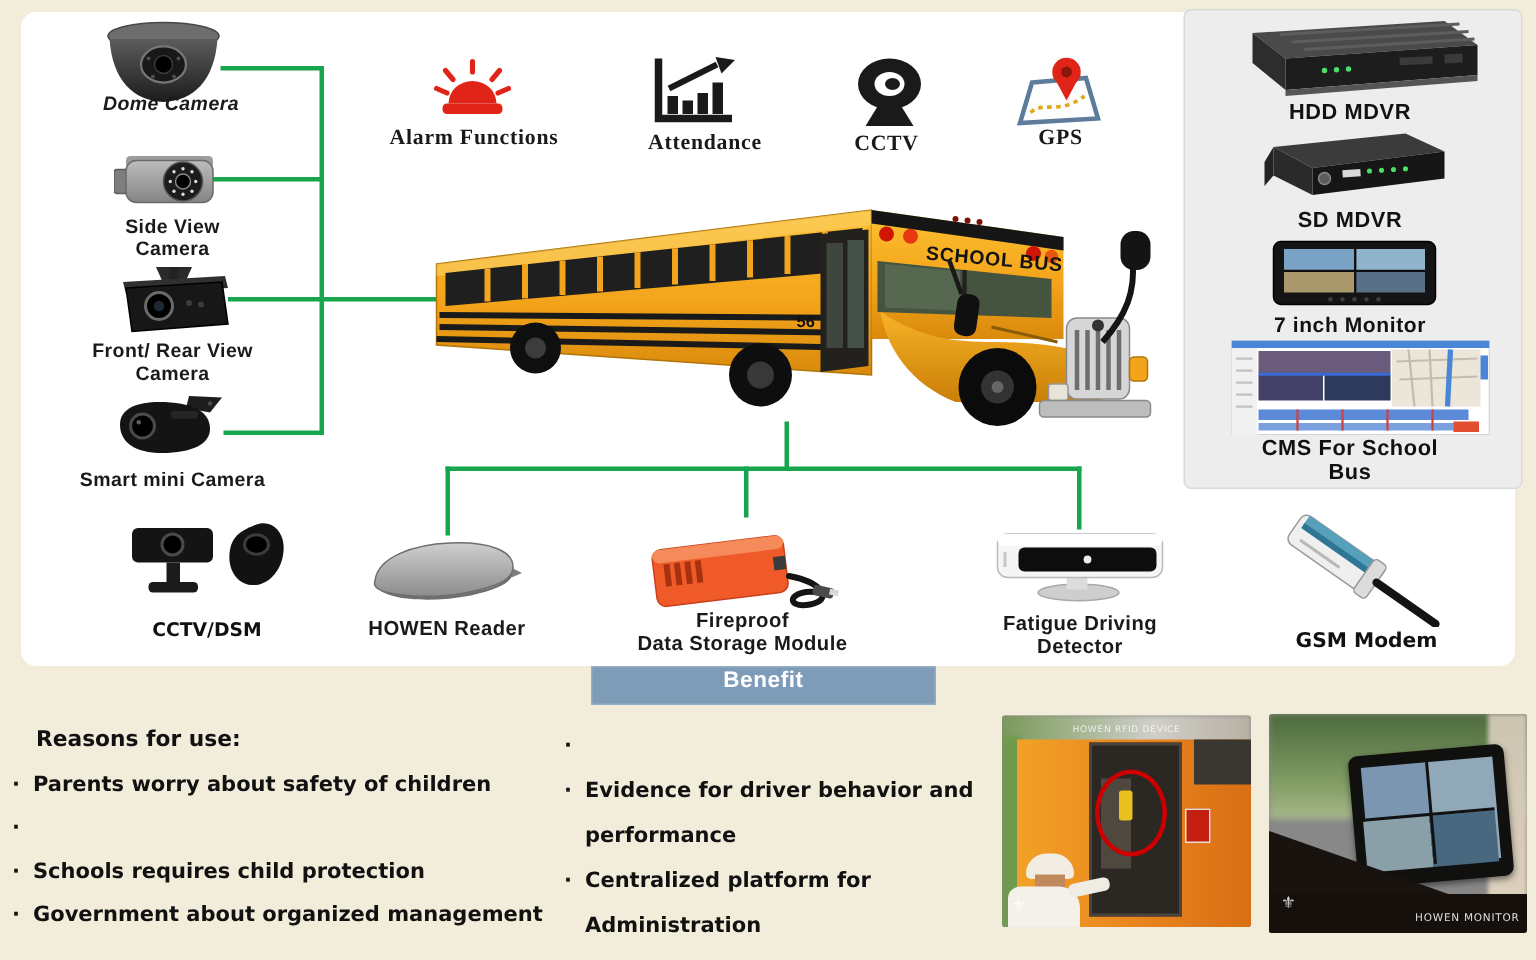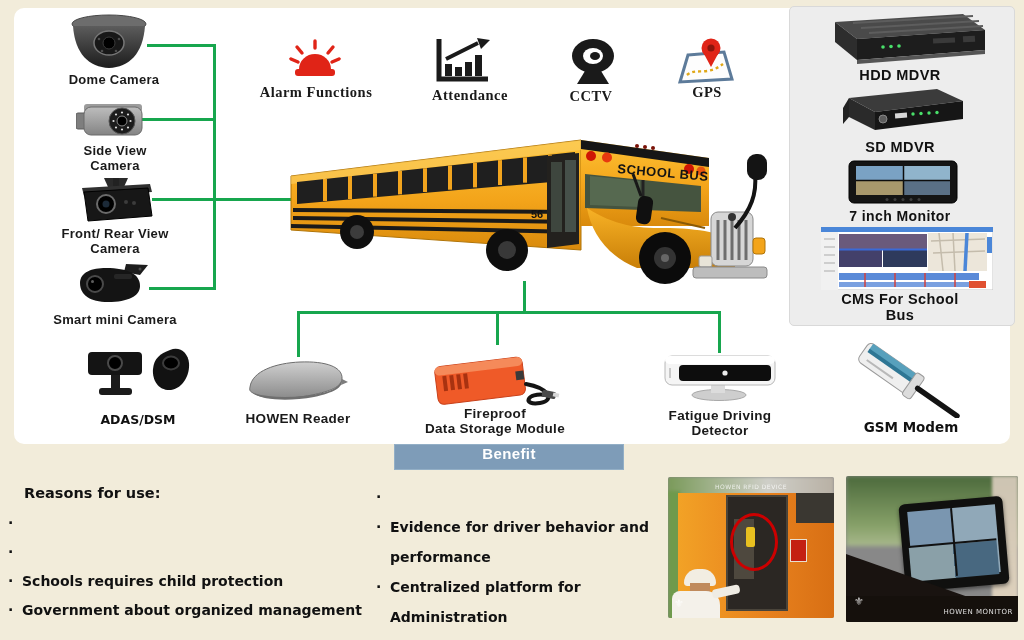--- a/index.html
+++ b/index.html
@@ -59,21 +59,21 @@
     </defs>
   <ellipse cx="41" cy="12" rx="37" ry="9" fill="#6d6d6d" stroke="#474747"></ellipse>
   <path d="M5,14 C7,42 21,55 41,56 C61,55 75,42 77,14 Z" fill="url(#domeG)"></path>
   <ellipse cx="41" cy="31" rx="15" ry="12" fill="#181818" stroke="#777" stroke-width="1.5"></ellipse>
   <circle cx="41" cy="31" r="6" fill="#000" stroke="#3a3a3a"></circle>
   <circle cx="31" cy="27" r="1.3" fill="#4d4d4d"></circle>
     <circle cx="51" cy="27" r="1.3" fill="#4d4d4d"></circle>
   <circle cx="34" cy="39" r="1.3" fill="#4d4d4d"></circle>
     <circle cx="48" cy="39" r="1.3" fill="#4d4d4d"></circle>
 </svg>
-<div class="abs cam-label" style="left:38px;top:72px;width:152px;">Dome Camera</div>
+<div class="abs cam-label" style="left:38px;top:61px;width:152px;font-style:italic;">Dome Camera</div>
 
 <svg class="abs" style="left:76px;top:101px;" width="74" height="38" viewBox="0 0 74 38">
   <defs>
       <linearGradient id="grayG" x1="0" y1="0" x2="0" y2="1">
     <stop offset="0" stop-color="#bdbdbd"></stop>
         <stop offset="1" stop-color="#848484"></stop>
       </linearGradient>
     </defs>
   <rect x="0" y="12" width="12" height="16" rx="2" fill="#7e7e7e" stroke="#5c5c5c"></rect>
   <rect x="8" y="3" width="58" height="8" rx="3" fill="#9c9c9c"></rect>
@@ -118,21 +118,21 @@
 <div class="abs cam-label" style="left:8px;top:312px;width:214px;">Smart  mini Camera</div>
 
 <svg class="abs" style="left:82px;top:342px;" width="112" height="64" viewBox="0 0 112 64">
   <rect x="6" y="10" width="54" height="23" rx="4" fill="#141414"></rect>
   <circle cx="33" cy="21" r="7" fill="#000" stroke="#4a4a4a" stroke-width="2"></circle>
   <rect x="29" y="33" width="9" height="13" fill="#1b1b1b"></rect>
   <rect x="17" y="46" width="33" height="7" rx="3" fill="#1b1b1b"></rect>
   <path d="M88,8 C98,4 106,11 107,21 C108,33 101,46 89,48 C77,49 70,39 71,27 C72,16 78,12 88,8 Z" fill="#121212"></path>
   <ellipse cx="89" cy="21" rx="8" ry="6.5" fill="#000" stroke="#3c3c3c" stroke-width="2"></ellipse>
 </svg>
-<div class="abs small-label" style="left:58px;top:412px;width:160px;">ADAS/DSM</div>
+<div class="abs small-label" style="left:58px;top:412px;width:160px;">CCTV/DSM</div>
 
 <svg class="abs" style="left:288px;top:38px;" width="54" height="46" viewBox="0 0 54 46">
   <g stroke="#e02417" stroke-width="3.4" stroke-linecap="round">
     <line x1="27" y1="3" x2="27" y2="10"></line>
       <line x1="9" y1="9" x2="14" y2="15"></line>
     <line x1="45" y1="9" x2="40" y2="15"></line>
       <line x1="3" y1="21" x2="10" y2="24"></line>
     <line x1="51" y1="21" x2="44" y2="24"></line>
   </g>
   <path d="M11,31 A16,15 0 0 1 43,31 Z" fill="#e02417"></path>
@@ -405,20 +405,21 @@
 Bus</div>
 
 <div class="abs benefit-bar" style="left:394px;top:444px;width:228px;height:24px;">
   <span>Benefit</span>
 </div>
 
 <div class="abs reason-title" style="left:24px;top:485px;">Reasons for use:</div>
 
 <div class="abs r-item" style="left:8px;top:508px;width:368px;">
   <span class="blt">·</span>
+  <span>Parents worry about safety of children</span>
 </div>
 <div class="abs r-item" style="left:8px;top:537px;width:368px;">
   <span class="blt">·</span>
 </div>
 <div class="abs r-item" style="left:8px;top:566px;width:368px;">
   <span class="blt">·</span>
   <span>Schools requires child protection</span>
 </div>
 <div class="abs r-item" style="left:8px;top:595px;width:368px;">
   <span class="blt">·</span>

